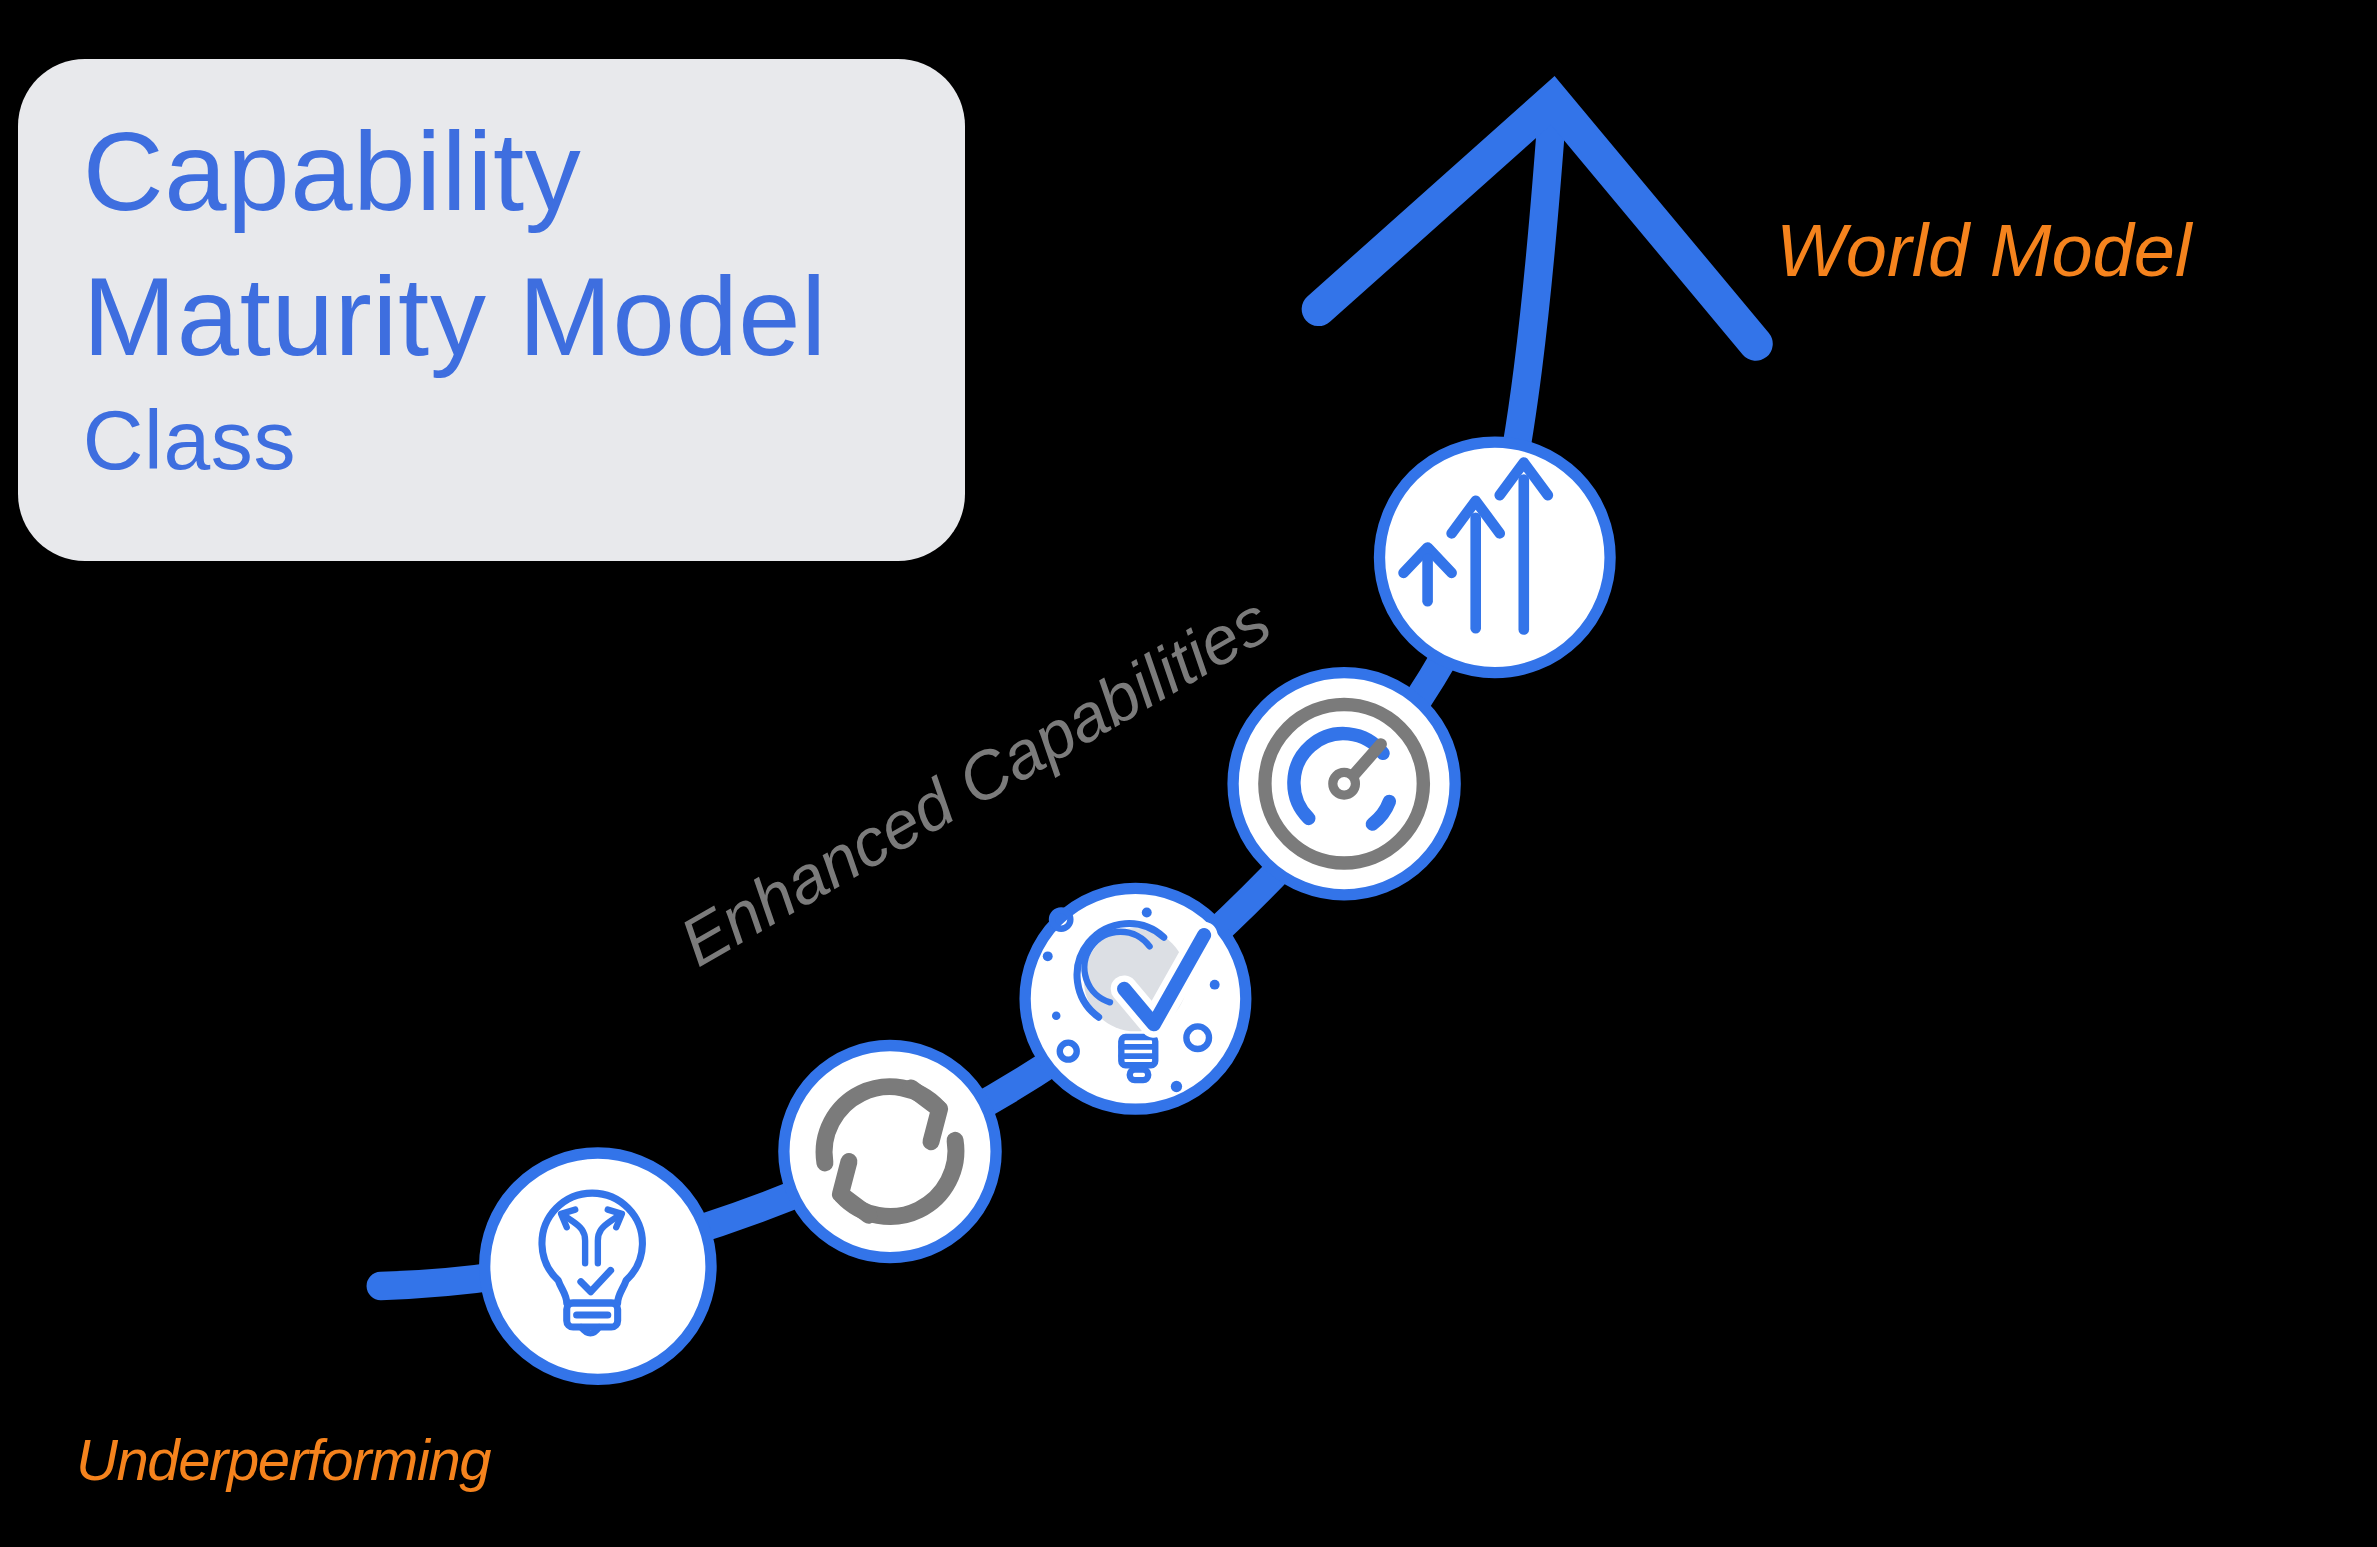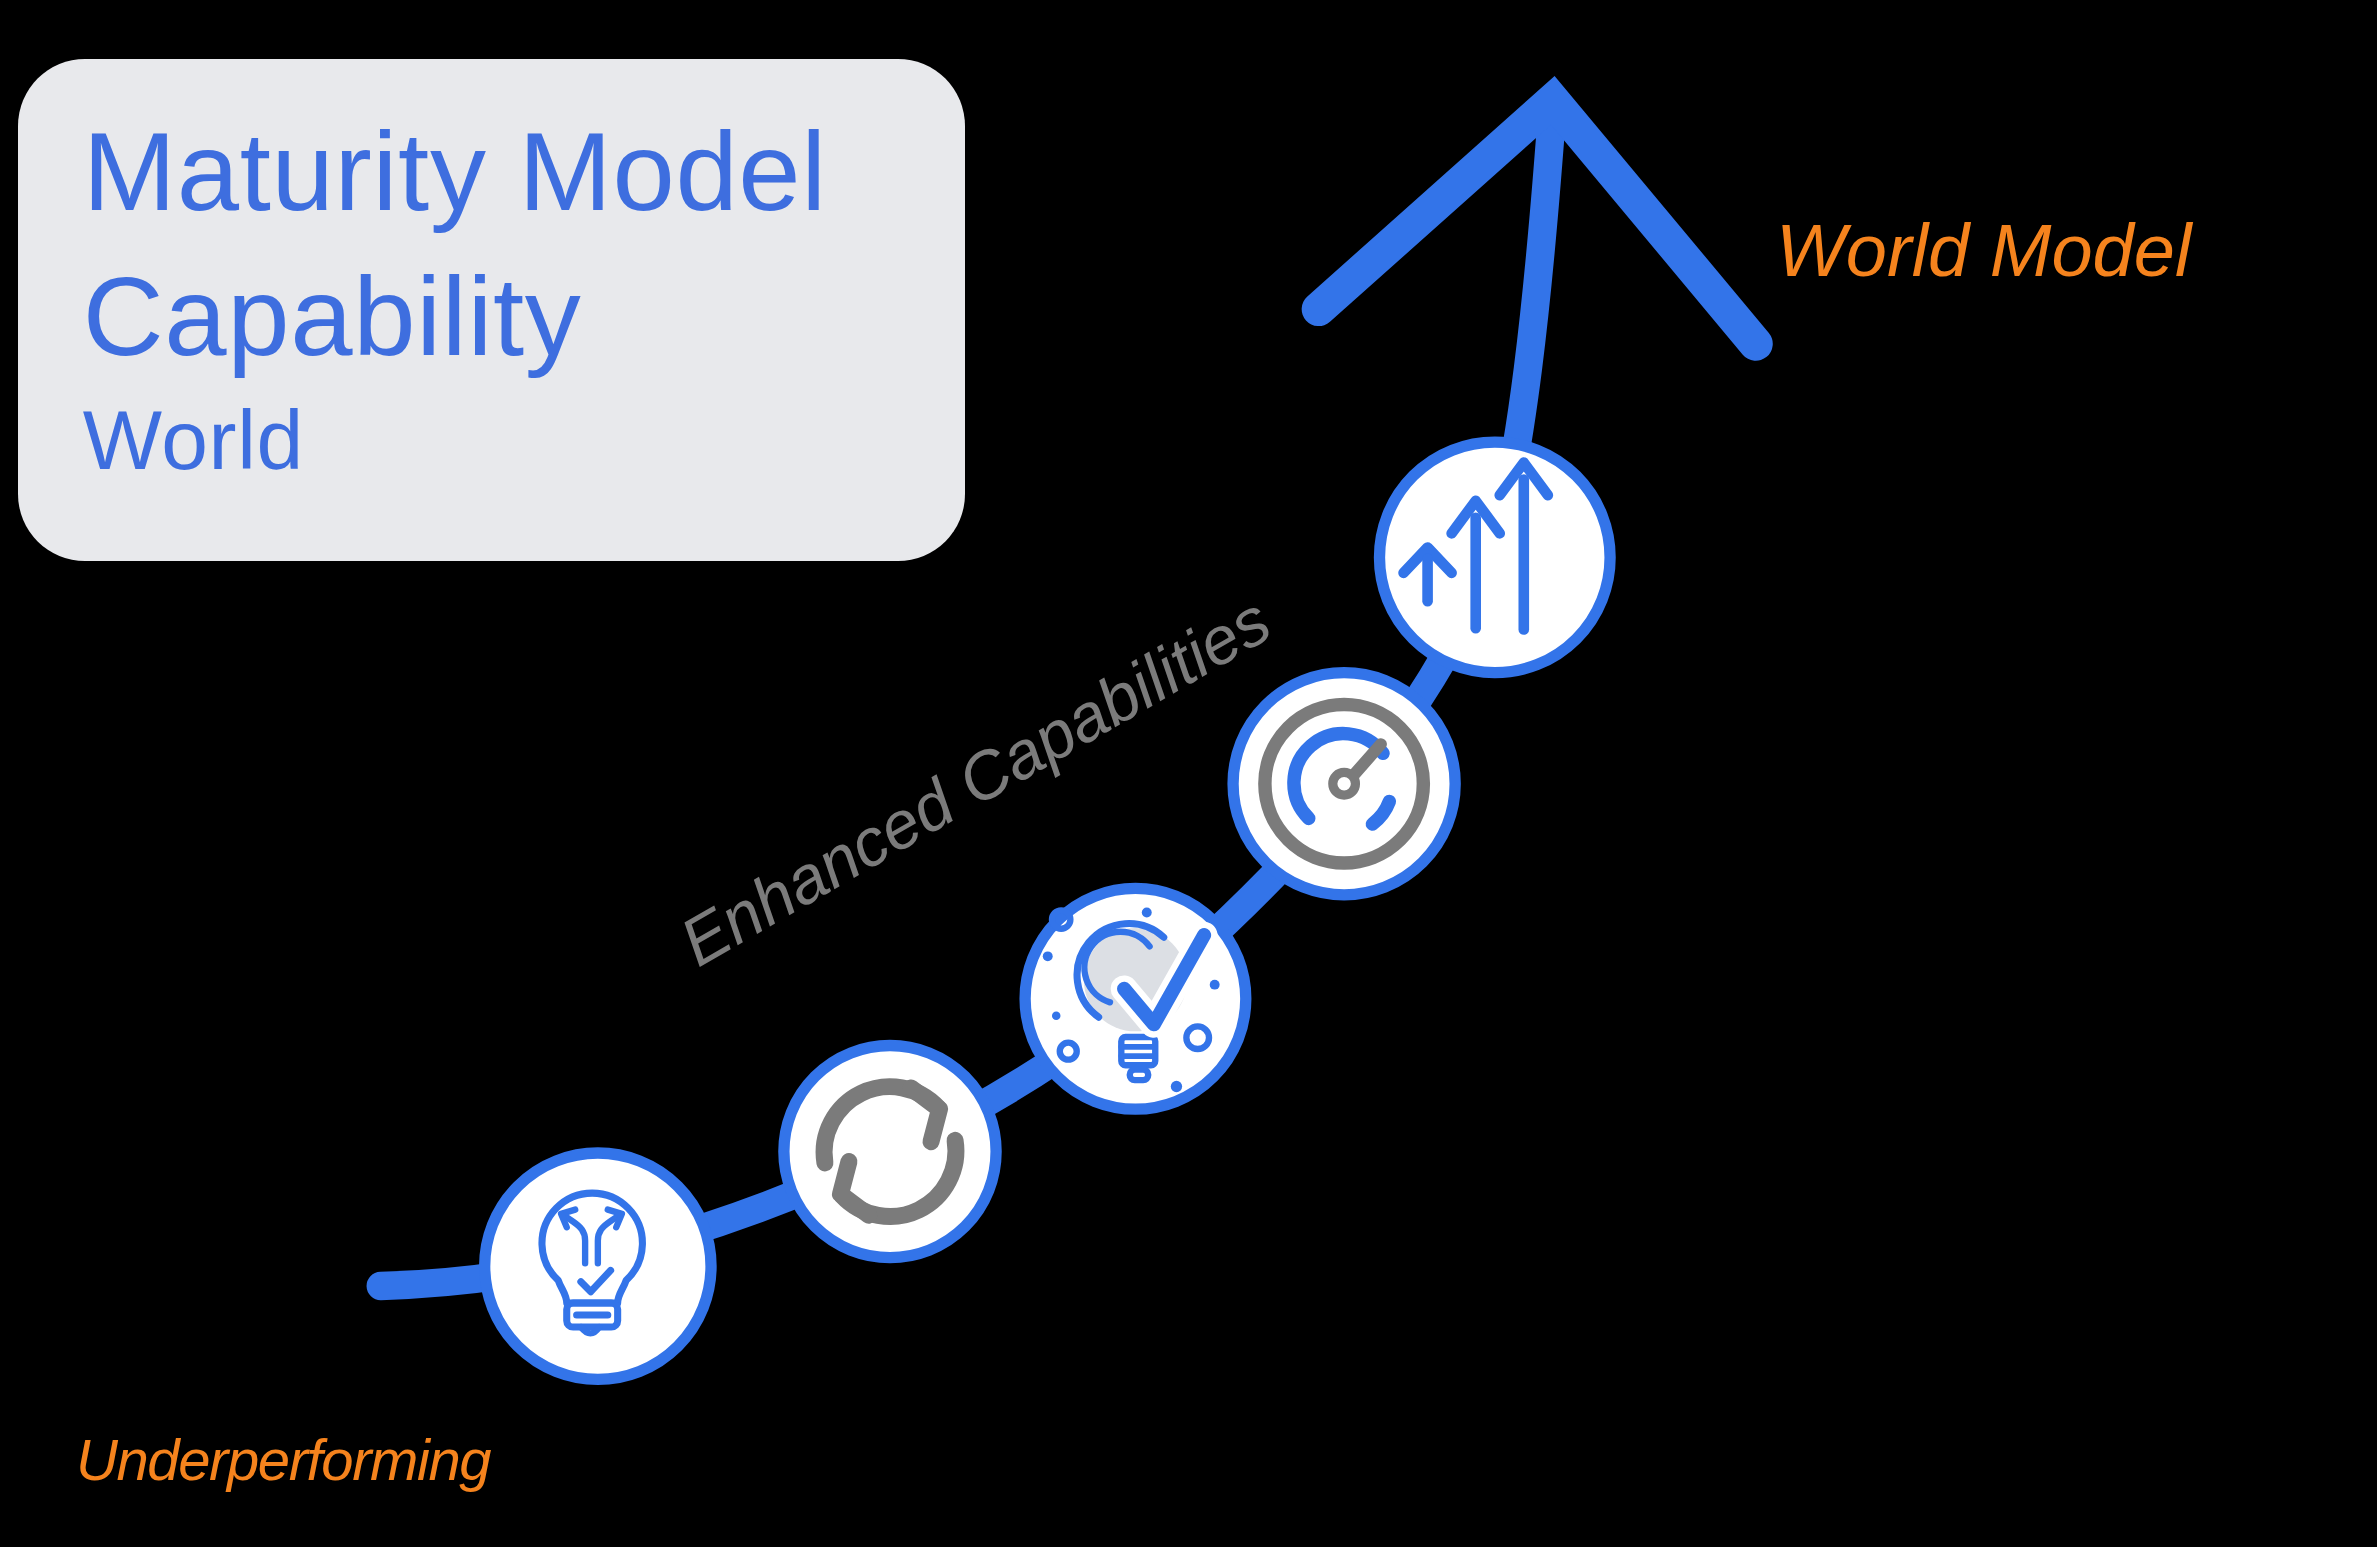--- a/index.html
+++ b/index.html
@@ -207,24 +207,24 @@
         <path class="ib" stroke-width="15" d="M -61 -34 L -27 -80 L 7 -34"></path>
         <path class="ib" stroke-width="15" d="M -27 -56 L -27 100"></path>
         <path class="ib" stroke-width="15" d="M 7 -88 L 41 -134 L 75 -88"></path>
         <path class="ib" stroke-width="15" d="M 41 -110 L 41 102"></path>
       </g>
     </g>
   </svg>
 
   <div class="title-card">
     <div class="title-block">
+      <div>Capability</div>
       <div>Maturity Model</div>
-      <div>Capability</div>
     </div>
-    <div class="subtitle">World</div>
+    <div class="subtitle">Class</div>
   </div>
 
   <div class="label label-start">Underperforming</div>
   <div class="label label-middle">Enhanced Capabilities</div>
   <div class="label label-end">World Model</div>
 
 </div>
 
 
 </body></html>

